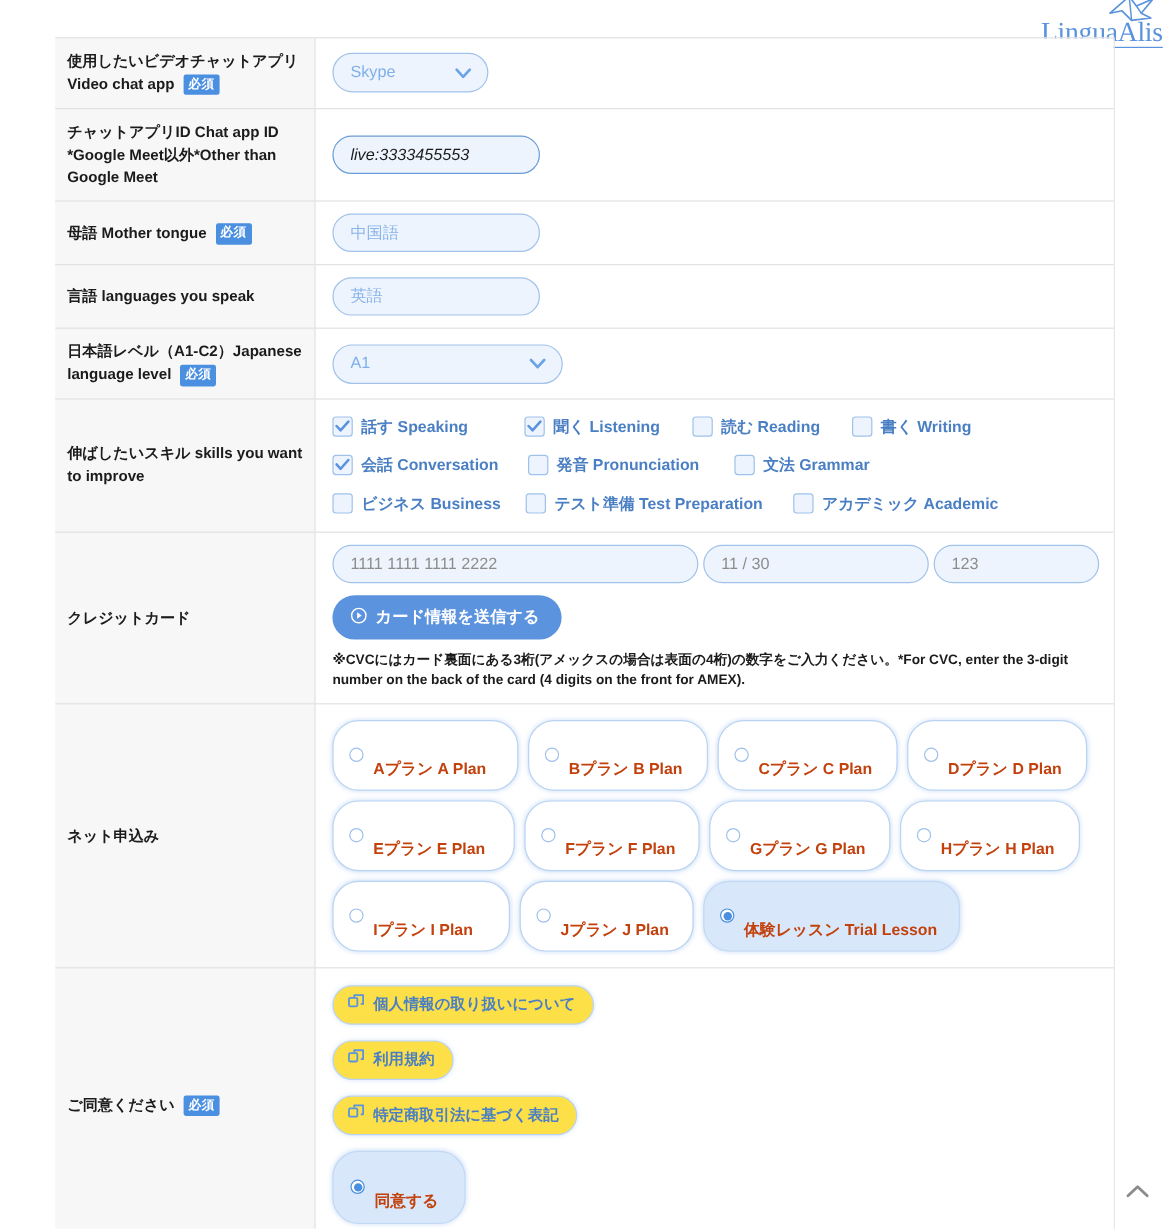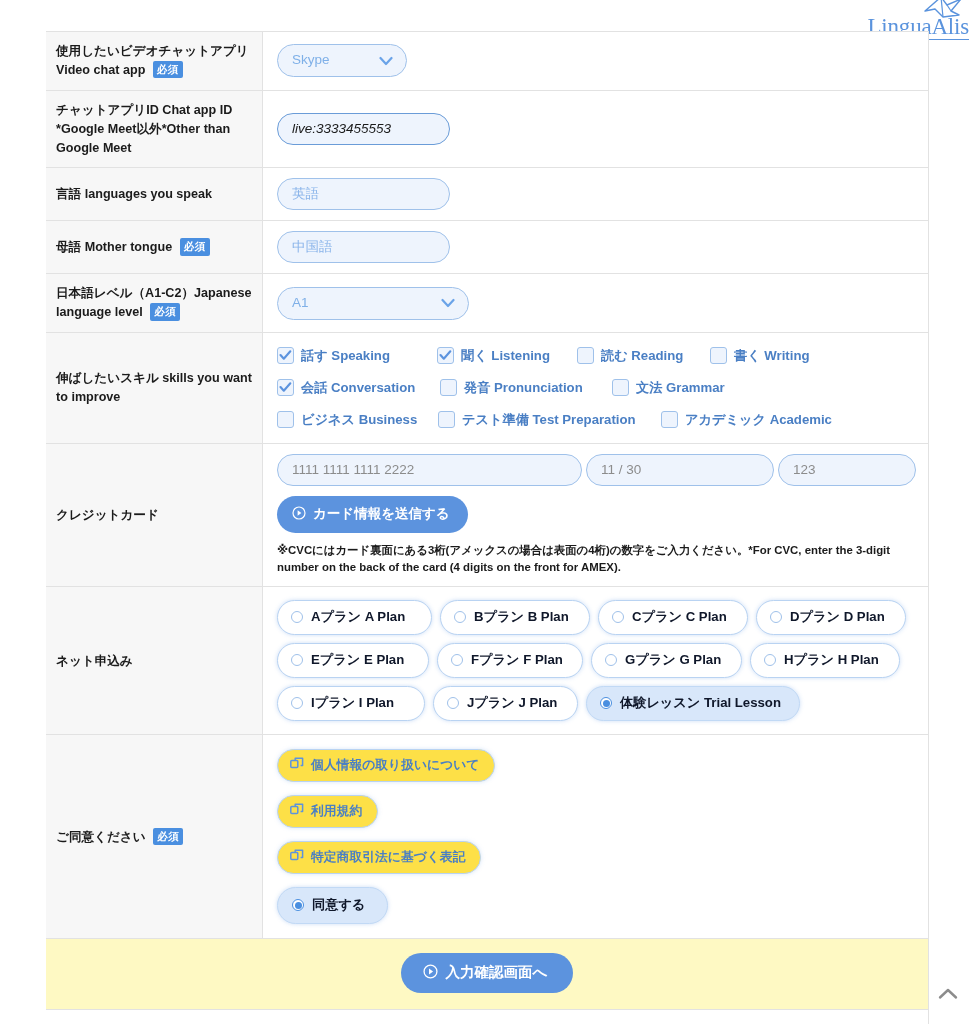--- a/index.html
+++ b/index.html
@@ -149,21 +149,21 @@
   .rd-item.on { background:#d8e7fa; border-color:#c1d9f5; }
   .rd-dot {
     width:12px; height:12px; border-radius:50%;
     border:1.3px solid #9fc1ea; background:#fff; flex:0 0 auto;
     display:flex; align-items:center; justify-content:center;
   }
   .rd-dot.on { border-color:#4a8fe0; }
   .rd-dot.on::after {
     content:""; width:7px; height:7px; border-radius:50%; background:#4a8fe0;
   }
-  .rd-label { font-size:13.2px; font-weight:700; color:#0f172a; white-space:nowrap; }
+  .rd-label { font-size:13.2px; font-weight:700; color:#c2410c; white-space:nowrap;margin-top:24px; }
 
   
   .cs-grid { display:flex; flex-direction:column; gap:13px; padding: 4px 0; align-items:flex-start; }
   .cs-link {
     display:inline-flex; align-items:flex-end; gap:7px;
     border:1px solid #b9d3f2; border-radius:22px; background:#fde047;
     padding: 6px 15px 7px 12px; cursor:pointer; text-decoration:none;
     box-shadow: 0 0 4px rgba(140,180,235,0.35);
   }
   .cs-link-label { font-size:12.8px; font-weight:700; color:#4a7fc4; white-space:nowrap; }
@@ -235,34 +235,34 @@
           <span>チャットアプリID Chat app ID</span><br>
           <span>*Google Meet以外*Other than Google Meet</span>
         </td>
         <td class="val">
           <input class="txt" style="width: 173px; font-style: italic;" value="live:3333455553">
         </td>
       </tr>
 
       <tr>
         <td class="lbl">
-          <span>言語 languages you speak</span>
-        </td>
-        <td class="val">
-          <input class="txt ph" style="width: 173px; border-color: rgb(159, 193, 234);" value="英語">
-        </td>
-      </tr>
-
-      <tr>
-        <td class="lbl">
           <span>母語 Mother tongue</span>
           <span class="req">必須</span>
         </td>
         <td class="val">
           <input class="txt ph" style="width: 173px; border-color: rgb(159, 193, 234);" value="中国語">
+        </td>
+      </tr>
+
+      <tr>
+        <td class="lbl">
+          <span>言語 languages you speak</span>
+        </td>
+        <td class="val">
+          <input class="txt ph" style="width: 173px; border-color: rgb(159, 193, 234);" value="英語">
         </td>
       </tr>
 
       <tr>
         <td class="lbl">
           <span>日本語レベル（A1-C2）Japanese language level</span>
           <span class="req">必須</span>
         </td>
         <td class="val">
           <span class="sel">

